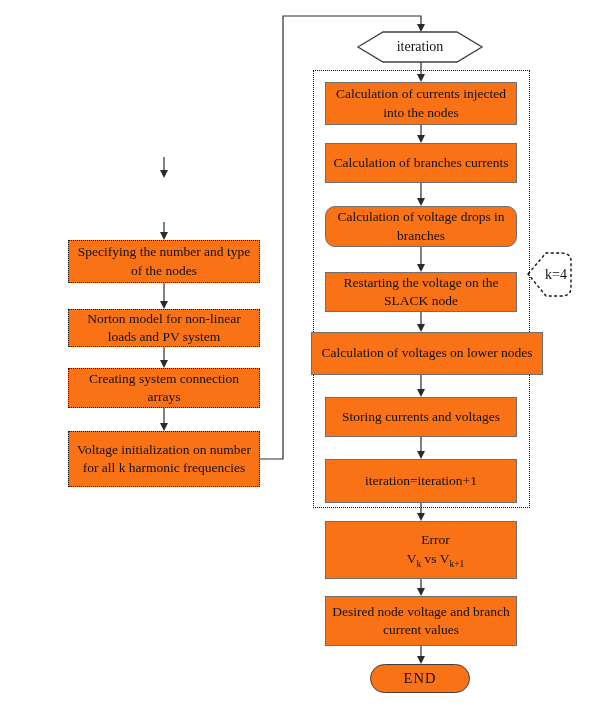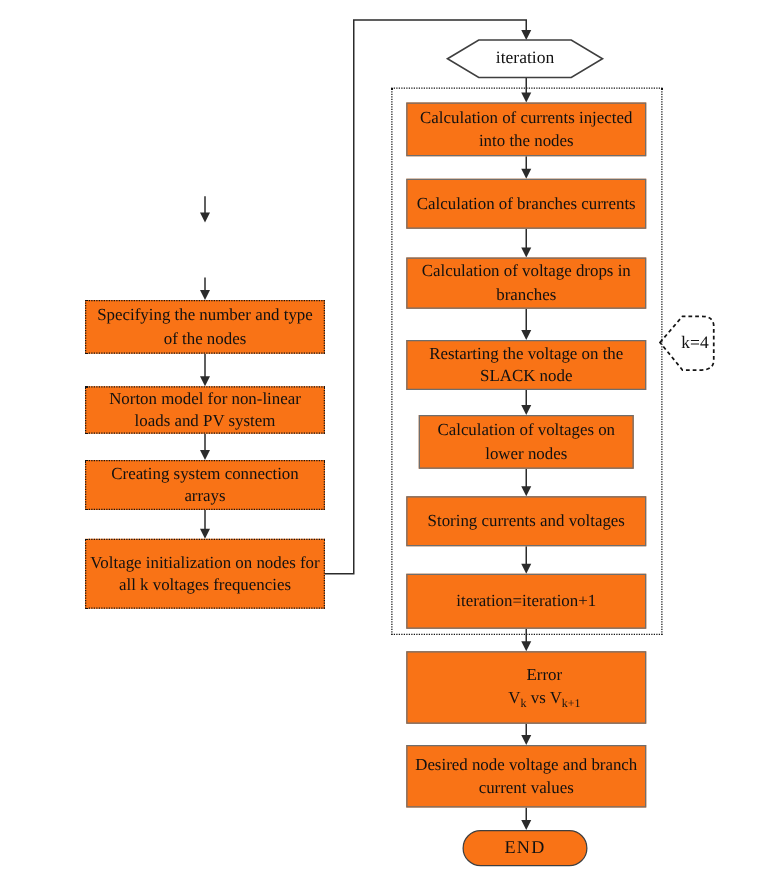--- a/index.html
+++ b/index.html
@@ -88,35 +88,35 @@
   <div class="loop-frame" style="left:313px; top:70px; width:217px; height:438px;"></div>
 
 
 
   <div class="node dotted" style="left:68px; top:240px; width:192px; height:43px;">Specifying the number and type of the nodes</div>
 
   <div class="node dotted" style="left:68px; top:309px; width:192px; height:38px;">Norton model for non-linear loads and PV system</div>
 
   <div class="node dotted" style="left:68px; top:368px; width:192px; height:40px;">Creating system connection arrays</div>
 
-  <div class="node dotted" style="left:68px; top:431px; width:192px; height:56px;">Voltage initialization on nodes for all k voltages frequencies</div>
+  <div class="node dotted" style="left:68px; top:431px; width:192px; height:56px;">Voltage initialization on number for all k harmonic frequencies</div>
 
   <div class="shape-label" style="left:358px; top:32px; width:124px; height:30px;">iteration</div>
 
   <div class="shape-label" style="left:538px; top:253px; width:36px; height:43px;">k=4</div>
 
   <div class="node solid-gray" style="left:325px; top:82px; width:192px; height:43px;">Calculation of currents injected into the nodes</div>
 
   <div class="node solid-gray" style="left:325px; top:143px; width:192px; height:40px;">Calculation of branches currents</div>
 
-  <div class="node solid-gray" style="left:325px; top:206px; width:192px; height:41px;">Calculation of voltage drops in branches</div>
+  <div class="node solid-gray" style="left:325px; top:206px; width:192px; height:41px;border-radius:10px;">Calculation of voltage drops in branches</div>
 
   <div class="node solid-gray" style="left:325px; top:272px; width:192px; height:40px;">Restarting the voltage on the SLACK node</div>
 
-  <div class="node solid-gray" style="left:335px; top:332px; width:172px; height:43px;">Calculation of voltages on lower nodes</div>
+  <div class="node solid-gray" style="left:311px; top:332px; width:232px; height:43px;">Calculation of voltages on lower nodes</div>
 
   <div class="node solid-gray" style="left:325px; top:397px; width:192px; height:40px;">Storing currents and voltages</div>
 
   <div class="node solid-gray" style="left:325px; top:459px; width:192px; height:44px;">iteration=iteration+1</div>
 
   <div class="node solid-gray errorbox" style="left:325px; top:521px; width:192px; height:58px;">
     <div>Error</div>
     <div>
       <span>V</span><sub>k</sub><span> vs </span><span>V</span><sub>k+1</sub>
     </div>

